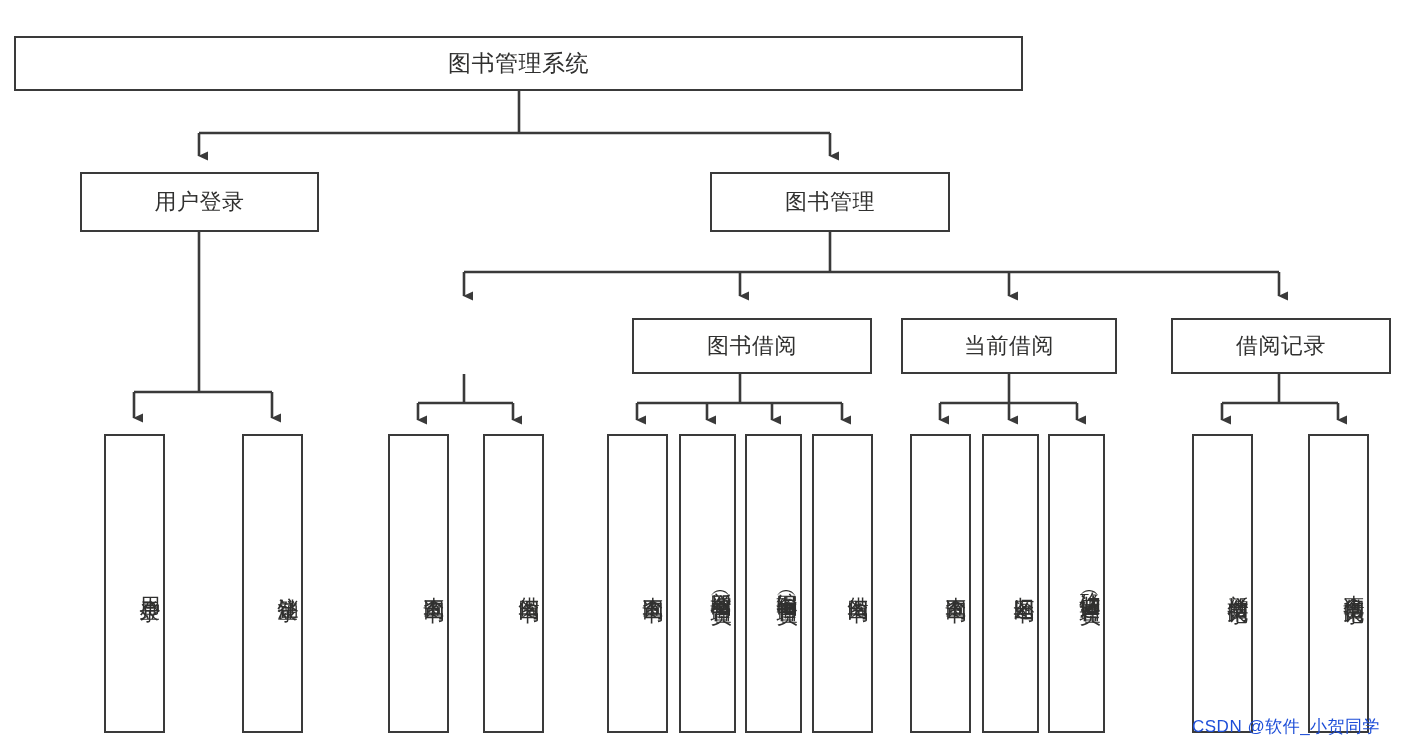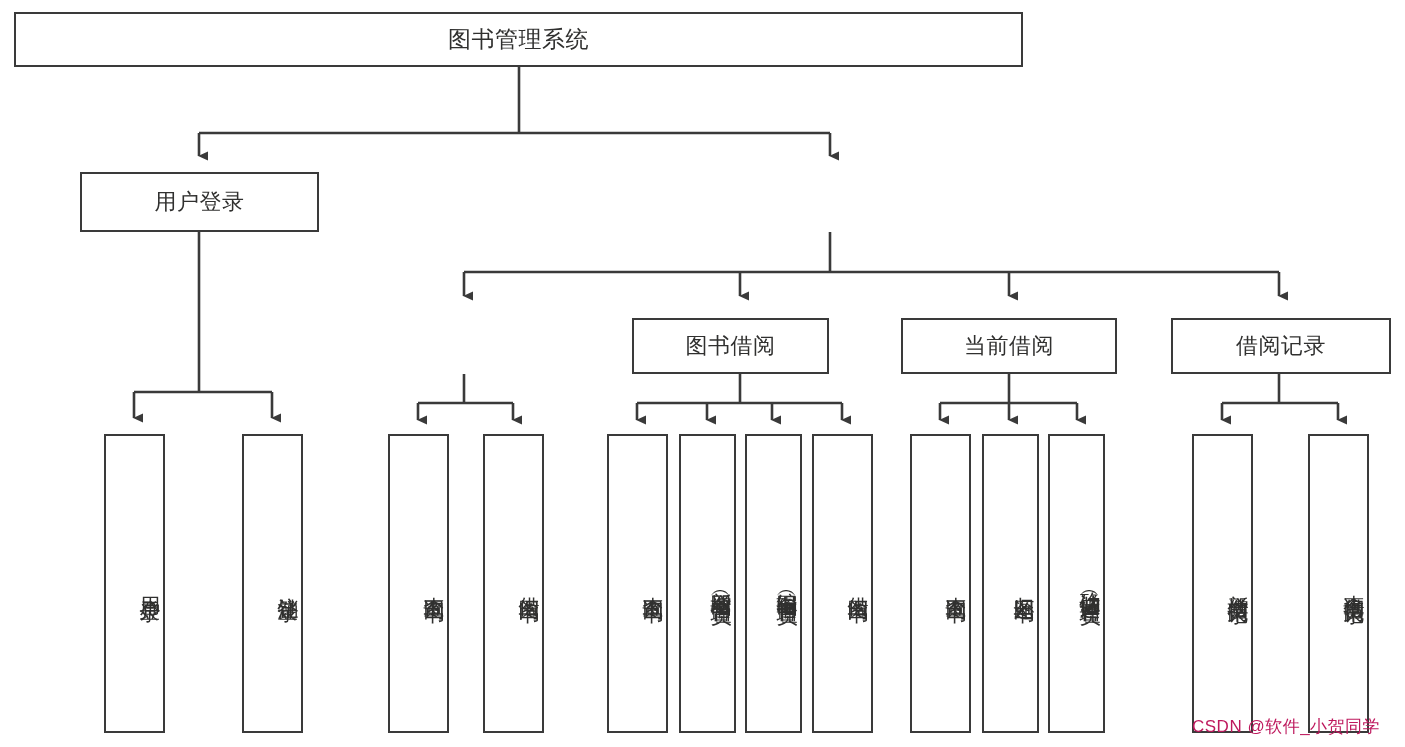--- a/index.html
+++ b/index.html
@@ -37,41 +37,42 @@
     text-align: center;
     color: #30302f;
   }
   .node.h {
     font-size: 22px;
     line-height: 1.1;
     letter-spacing: 0.5px;
   }
   .node.root {
     font-size: 23px;
+    margin-top: 24px;
   }
   .node.v {
     writing-mode: vertical-rl;
     text-orientation: upright;
     font-size: 21px;
     line-height: 1.25;
     letter-spacing: 2px;
     padding-top: 6px;
     padding-bottom: 6px;
     align-items: flex-start;
     justify-content: center;
   }
   .node.v > span {
     display: block;
     writing-mode: vertical-rl;
     text-orientation: upright;
   }
   .watermark {
     position: absolute;
     font-size: 17px;
-    color: #be185d;
+    color: #1d4ed8;
     white-space: nowrap;
     letter-spacing: 0.5px;
     user-select: none;
   }
 </style>
 </head>
 <body>
 
 <div id="canvas">
 
@@ -125,22 +126,25 @@
     </g>
   </svg>
 
   <div class="node h root" style="left:14px; top:12px; width:1009px; height:55px;">
     <span>图书管理系统</span>
   </div>
 
   <div class="node h" style="left:80px; top:172px; width:239px; height:60px;">
     <span>用户登录</span>
   </div>
+  <div class="node h" style="left:710px; top:172px; width:240px; height:60px;">
+    <span>图书管理</span>
+  </div>
 
-  <div class="node h" style="left:632px; top:318px; width:197px; height:56px;font-family:Liberation Serif, serif;">
+  <div class="node h" style="left:632px; top:318px; width:240px; height:56px;font-family:Liberation Serif, serif;">
     <span>图书借阅</span>
   </div>
   <div class="node h" style="left:901px; top:318px; width:216px; height:56px;justify-content:center;">
     <span>当前借阅</span>
   </div>
   <div class="node h" style="left:1171px; top:318px; width:220px; height:56px;">
     <span>借阅记录</span>
   </div>
 
   <div class="node v" style="left:104px; top:434px; width:61px; height:299px;">

